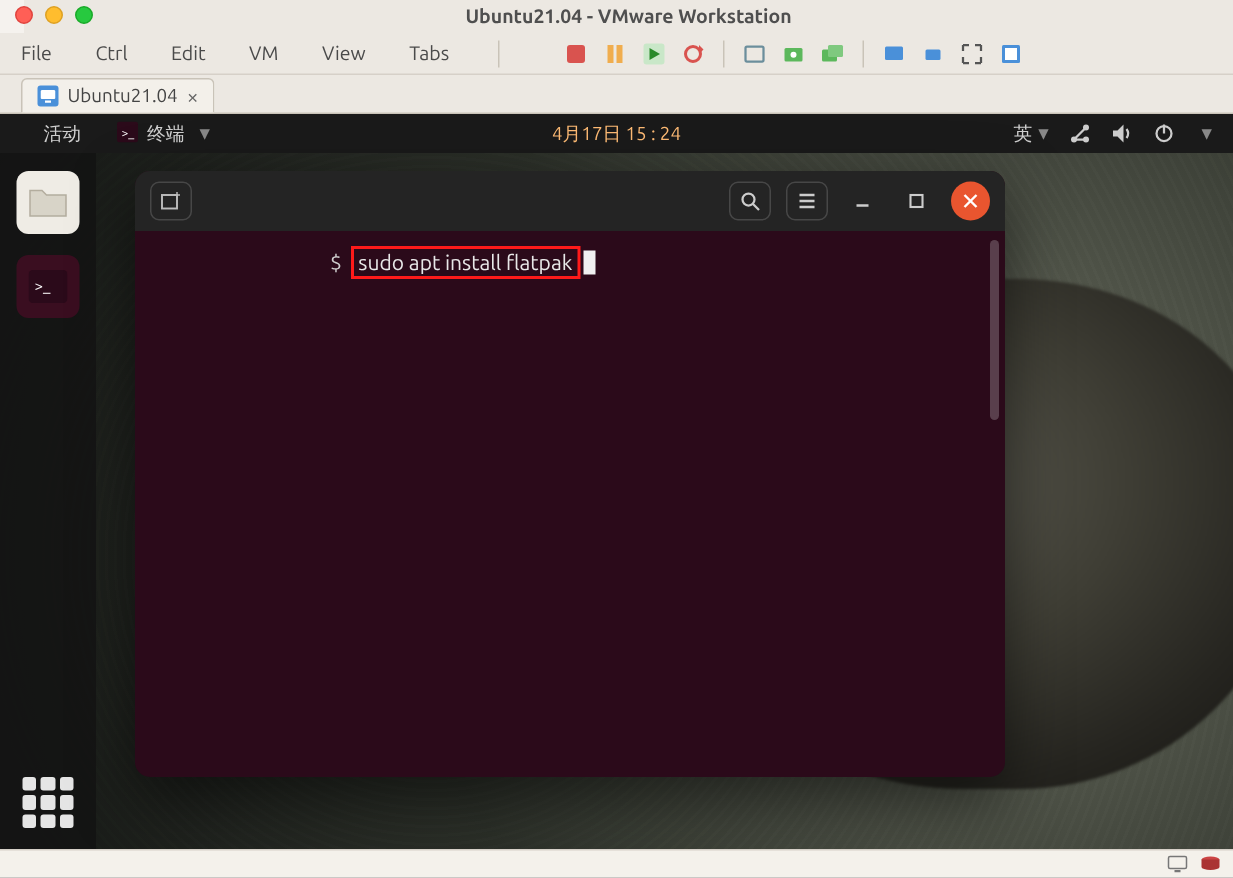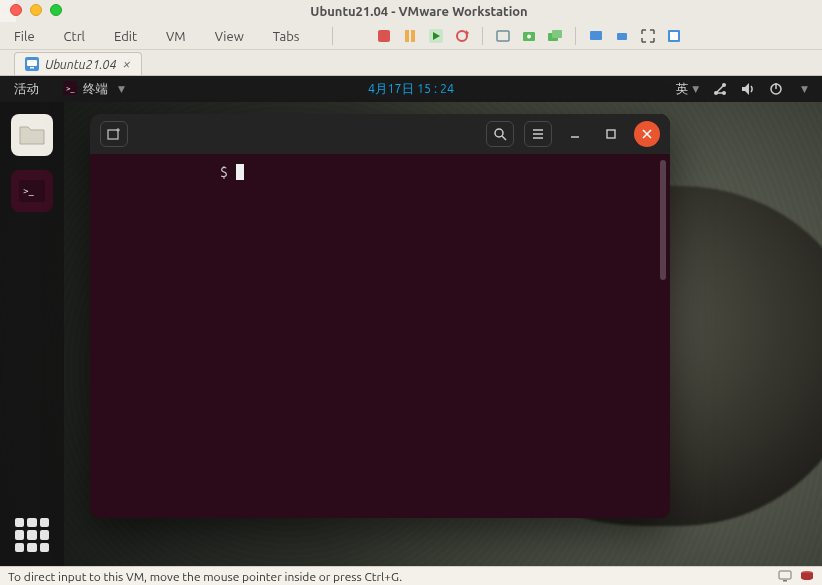--- a/index.html
+++ b/index.html
@@ -17,21 +17,21 @@
 
   
   .vmware-menu { height: 28px; display: flex; align-items: center; gap: 29px; padding: 0 14px; background: #ece8e2; font-size: 13px; color: #4a4a4a; border-bottom: 1px solid #d6d0c8; }
   .vmware-menu .menu-item { cursor: default; }
   .vmware-toolbar { display: flex; align-items: center; gap: 6px; margin-left: 8px; }
   .vmware-toolbar .tb { width: 20px; height: 18px; display: flex; align-items: center; justify-content: center; }
   .sep-vert { width: 1px; height: 18px; background: #c9c3b8; margin: 0 4px; }
 
   
   .vmware-tabs { height: 26px; background: #ece8e2; display: flex; align-items: flex-end; padding-left: 14px; border-bottom: 1px solid #c9c3b8; }
-  .vmware-tab { display: flex; align-items: center; gap: 6px; padding: 4px 10px; background: #f3f0ea; border: 1px solid #c9c3b8; border-bottom: none; border-radius: 4px 4px 0 0; font-size: 12.5px; color: #444; font-style: italic; }
+  .vmware-tab { display: flex; align-items: center; gap: 6px; padding: 4px 10px; background: #f3f0ea; border: 1px solid #c9c3b8; border-bottom: none; border-radius: 4px 4px 0 0; font-size: 12.5px; color: #444; }
   .tab-ico { width: 14px; height: 14px; background: #4a90d9; border-radius: 2px; display: flex; align-items: center; justify-content: center; }
   .tab-close { color: #666; font-size: 14px; line-height: 1; cursor: default; }
 
   
   .vm-viewport { position: relative; width: 100%; height: 490px; background: #0a0a0a; overflow: hidden; }
 
   
   .vm-wallpaper {
     position: absolute; inset: 0;
     background:
@@ -39,23 +39,23 @@
       linear-gradient(180deg, #2b3a34 0%, #1c241f 40%, #0f1310 100%);
     overflow: hidden;
   }
   .wp-noise { position:absolute; inset:0; background: repeating-radial-gradient(circle at 35% 60%, rgba(255,255,255,.04) 0 2px, transparent 2px 6px); mix-blend-mode: overlay; }
   .hippo { position:absolute; right:-40px; top:110px; width:420px; height:340px; background: radial-gradient(ellipse at 40% 40%, #5b5a50 0%, #3e3d34 40%, #262520 70%, #12110e 100%); border-radius: 60% 50% 50% 55% / 55% 55% 60% 60%; filter: blur(1px); }
   .hippo-eye { position:absolute; right:200px; top:210px; width:28px; height:18px; background:#1a1814; border-radius:50%; box-shadow: 0 0 0 4px #3a392f; }
 
   
   .gnome-topbar { position: absolute; top: 0; left: 0; right: 0; height: 26px; background: #1a1a1a; color: #cfcfcf; display: flex; align-items: center; font-size: 12.5px; }
   .gtb-left { display: flex; align-items: center; }
-  .gtb-activities { padding: 0 14px; }
+  .gtb-activities { padding: 0 14px; margin-left: 15px; }
   .gtb-appmenu { display: flex; align-items: center; gap: 6px; padding: 0 10px; }
-  .gtb-center { position: absolute; left: 50%; transform: translateX(-50%); color: #0ea5e9; }
+  .gtb-center { position: absolute; left: 50%; transform: translateX(-50%); color: #fdba74; }
   .gtb-right { margin-left: auto; display: flex; align-items: center; gap: 14px; padding-right: 14px; }
   .gtb-right .tray-ico { display: inline-flex; align-items: center; }
   .caret-down { font-size: 9px; margin-left: 4px; color: #888; }
 
   
   .gnome-dock { position: absolute; top: 26px; left: 0; bottom: 0; width: 64px; background: rgba(20,20,20,0.82); display: flex; flex-direction: column; align-items: center; padding-top: 12px; gap: 14px; }
   .dock-item { width: 42px; height: 42px; border-radius: 8px; display: flex; align-items: center; justify-content: center; }
   .dock-files { background: #efece5; }
   .dock-term { background: #3a0e20; }
   .show-apps { position: absolute; bottom: 14px; width: 34px; height: 34px; display: grid; grid-template-columns: repeat(3,1fr); grid-template-rows: repeat(3,1fr); gap: 3px; }
@@ -293,29 +293,29 @@
       <div class="hdr-close">
         <svg width="12" height="12">
             <line x1="2" y1="2" x2="10" y2="10" stroke="#fff" stroke-width="1.6"></line>
             <line x1="10" y1="2" x2="2" y2="10" stroke="#fff" stroke-width="1.6"></line>
           </svg>
       </div>
     </div>
     <div class="term-body">
       <div class="term-line">
         <span class="prompt">$</span>
+        <span class="cmd-highlight"><span>sudo apt install  flatpak</span></span>
         <span class="cursor"></span>
       </div>
       <div class="term-scrollbar"></div>
     </div>
   </div>
 </div>
 
 <div class="vmware-status">
-  <span>To direct input to this VM, move the mouse pointer inside or press Ctrl+G.</span>
   <div class="status-right">
     <span class="status-ico">
       <svg width="14" height="12">
           <rect x="1" y="1" width="12" height="8" fill="none" stroke="#777" rx="1"></rect>
           <rect x="5" y="10" width="4" height="1.5" fill="#777"></rect>
         </svg>
     </span>
     <span class="status-ico">
       <svg width="14" height="12">
           <ellipse cx="7" cy="3" rx="6" ry="2" fill="#c44"></ellipse>

